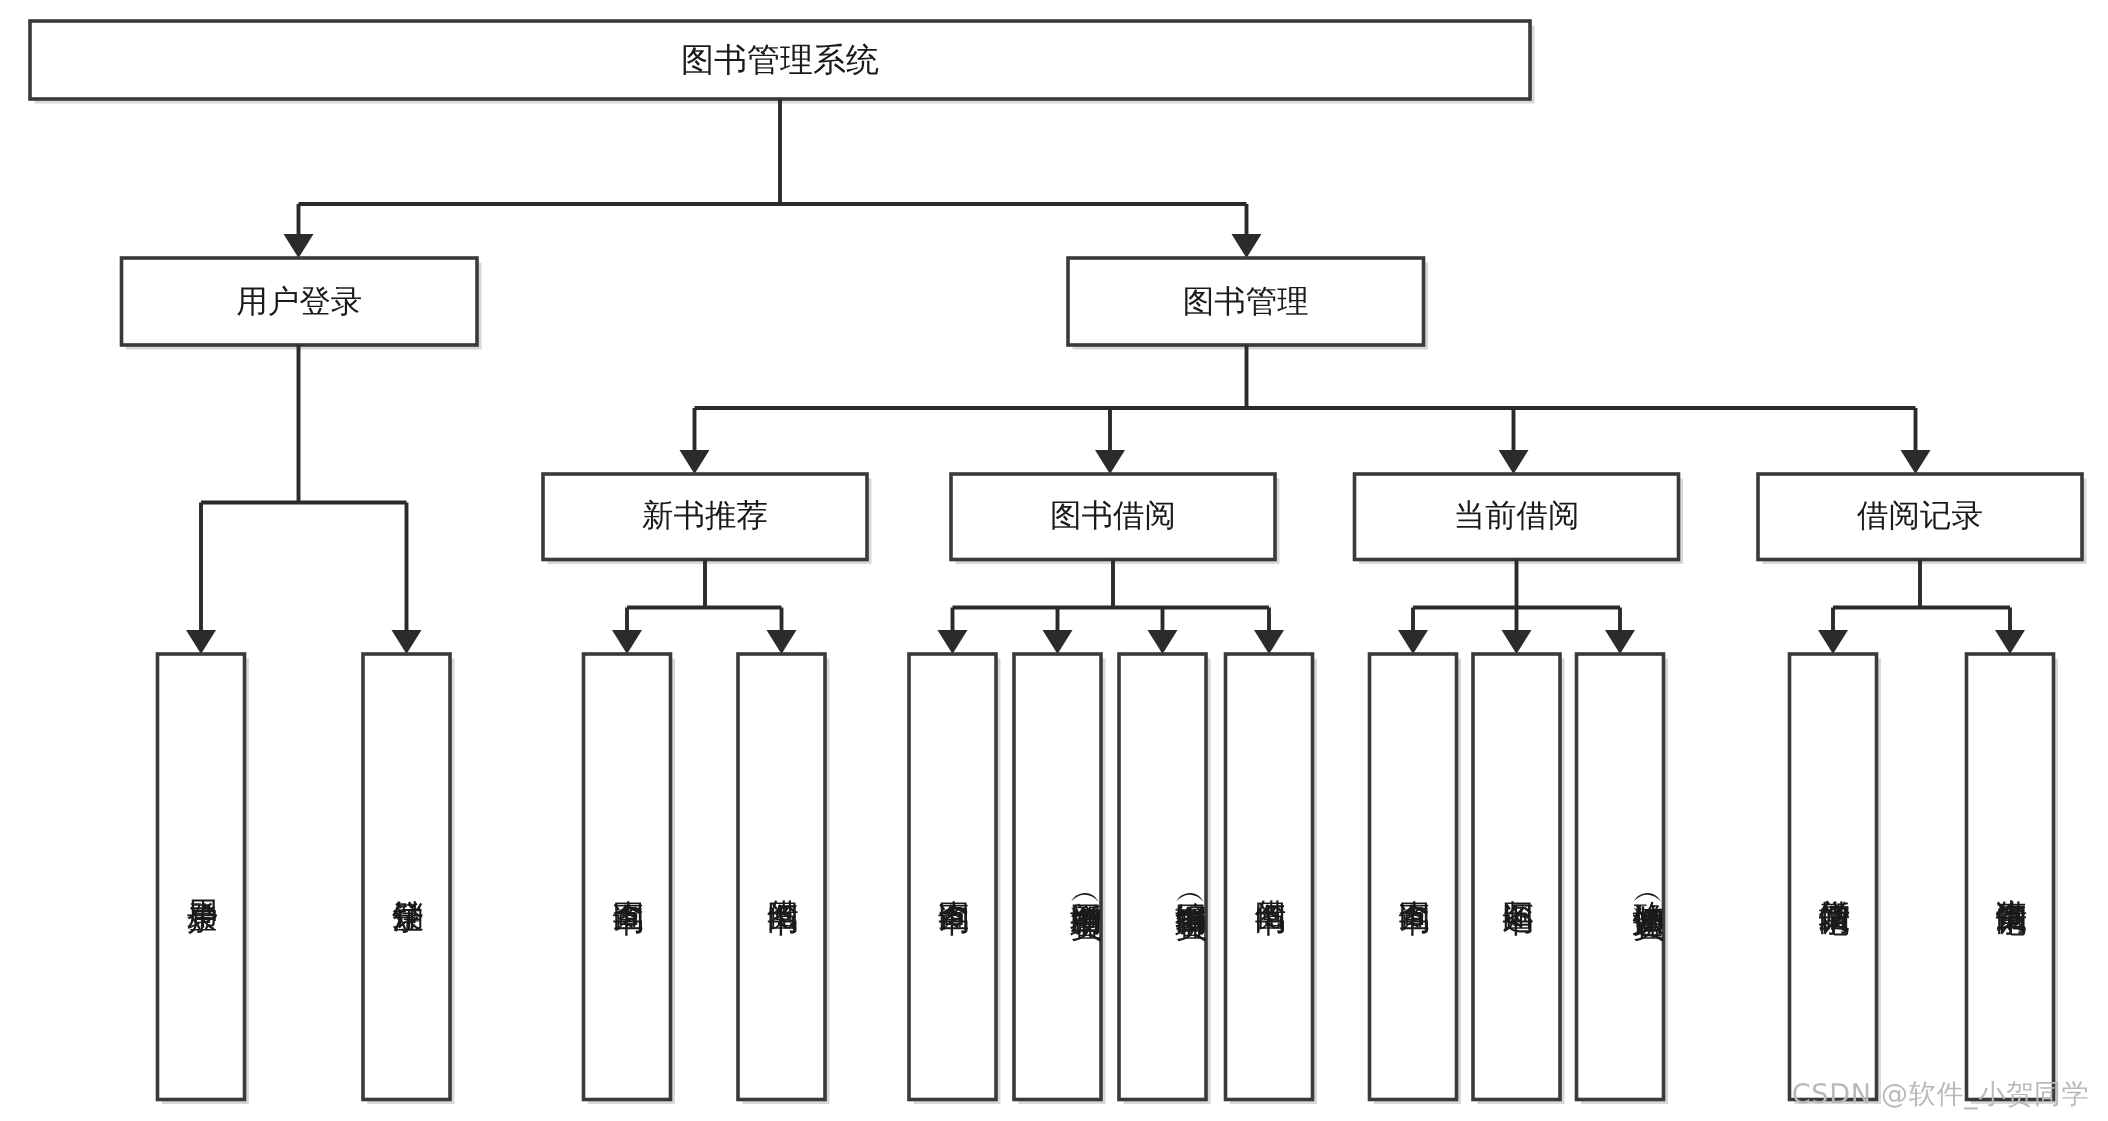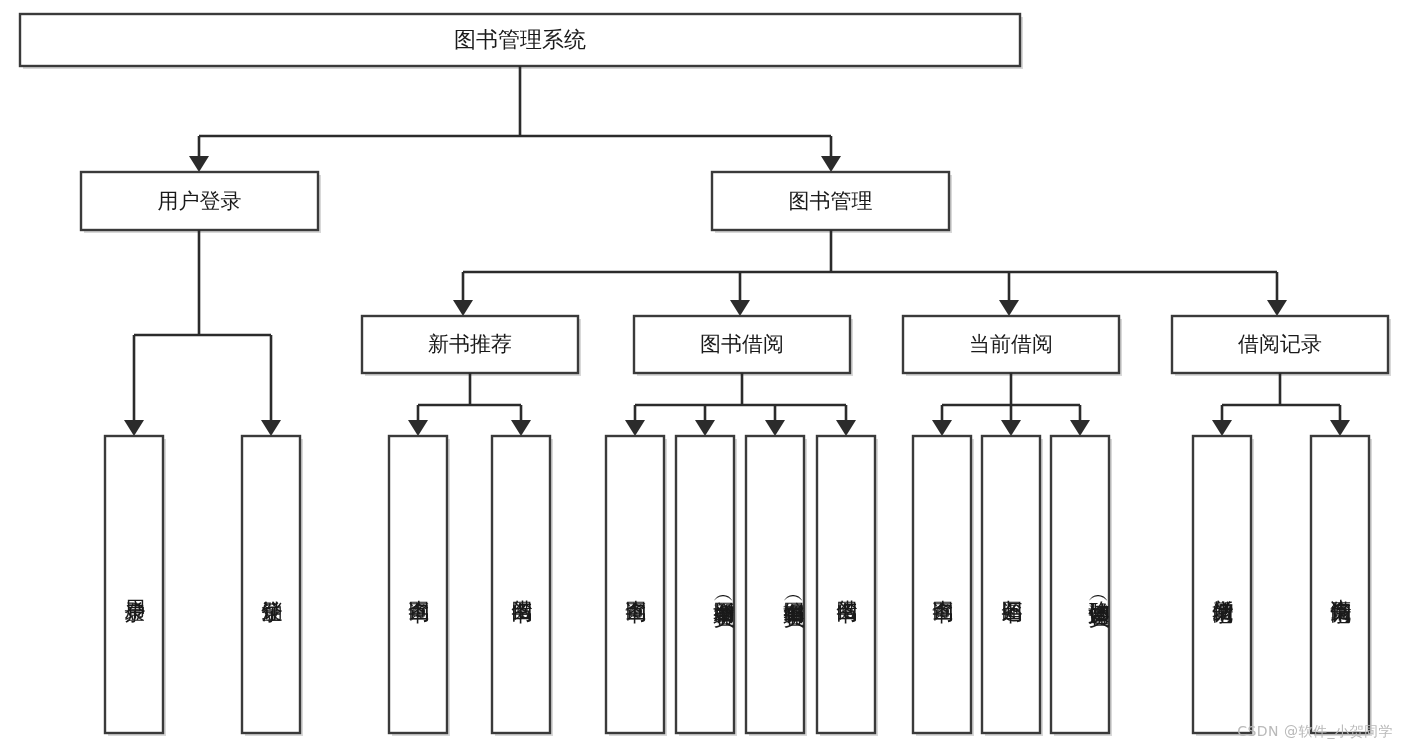--- a/index.html
+++ b/index.html
@@ -73,21 +73,21 @@
     white-space: nowrap;
     text-align: center;
     pointer-events: none;
     user-select: none;
   }
   .watermark {
     position: absolute;
     right: 12px;
     bottom: 6px;
     font-family: "DejaVu Sans", "Liberation Sans", sans-serif;
-    font-size: 14px;
+    font-size: 18px;
     color: #b9b9b9;
     letter-spacing: 0.5px;
     user-select: none;
   }
 </style>
 </head>
 <body>
 
 <div id="diagram-root">
 

